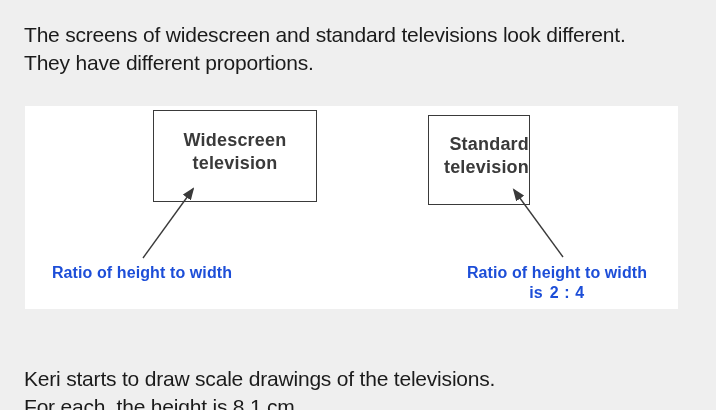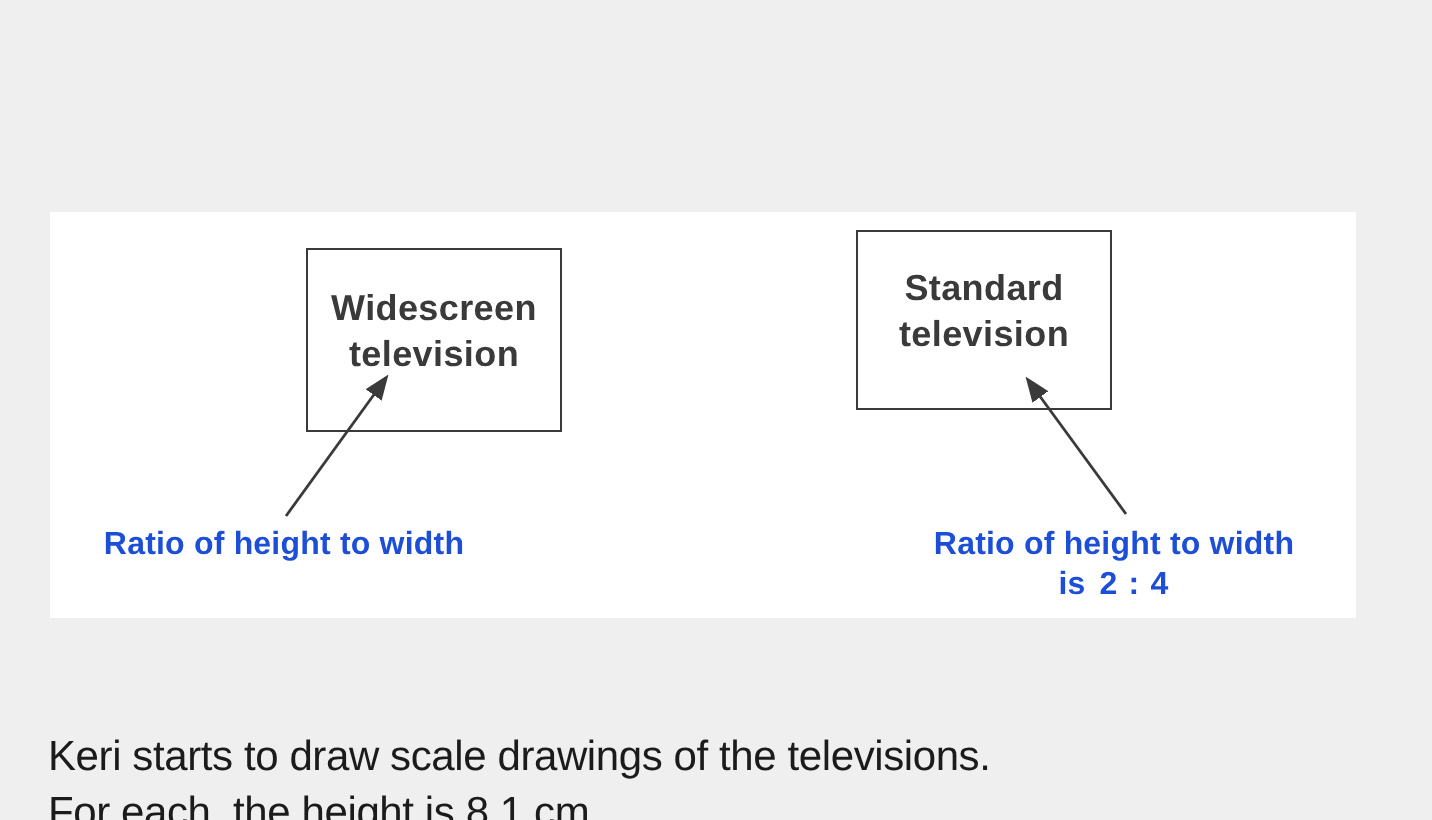--- a/index.html
+++ b/index.html
@@ -45,22 +45,22 @@
     padding-bottom: 8px;
     font-size: 18px;
     line-height: 23px;
     font-weight: 600;
     letter-spacing: 0.2px;
     color: #3a3a3a;
     text-align: center;
     z-index: 1;
   }
   .tvbox span { display: block; }
-  .tvbox.widescreen { left: 128px; top: 18px;  width: 128px; height: 92px; }
-  .tvbox.standard   { left: 403px; top: 9px;  width: 128px; height: 90px; }
+  .tvbox.widescreen { left: 128px; top: 4px;  width: 164px; height: 92px; }
+  .tvbox.standard   { left: 403px; top: 9px;  width: 102px; height: 90px; align-items: flex-end; }
 
   .arrows {
     position: absolute;
     left: 0; top: 0;
     width: 653px; height: 203px;
     z-index: 2;
     pointer-events: none;
   }
 
   .ratio {
@@ -78,20 +78,24 @@
   .ratio .line { display: block; }
   .ratio.left  { left: 17px; }
   .ratio.right { left: 432px; }
   .ratio .value { font-weight: 800; margin-left: 7px; letter-spacing: 0.6px; }
 </style>
 </head>
 <body>
 
 <div class="page">
 
+  <p class="para intro">
+    <span>The screens of widescreen and standard televisions look different.</span>
+    <span>They have different proportions.</span>
+  </p>
 
   <div class="panel">
 
     <div class="tvbox widescreen">
       <span>Widescreen</span>
       <span>television</span>
     </div>
 
     <div class="tvbox standard">
       <span>Standard</span>

